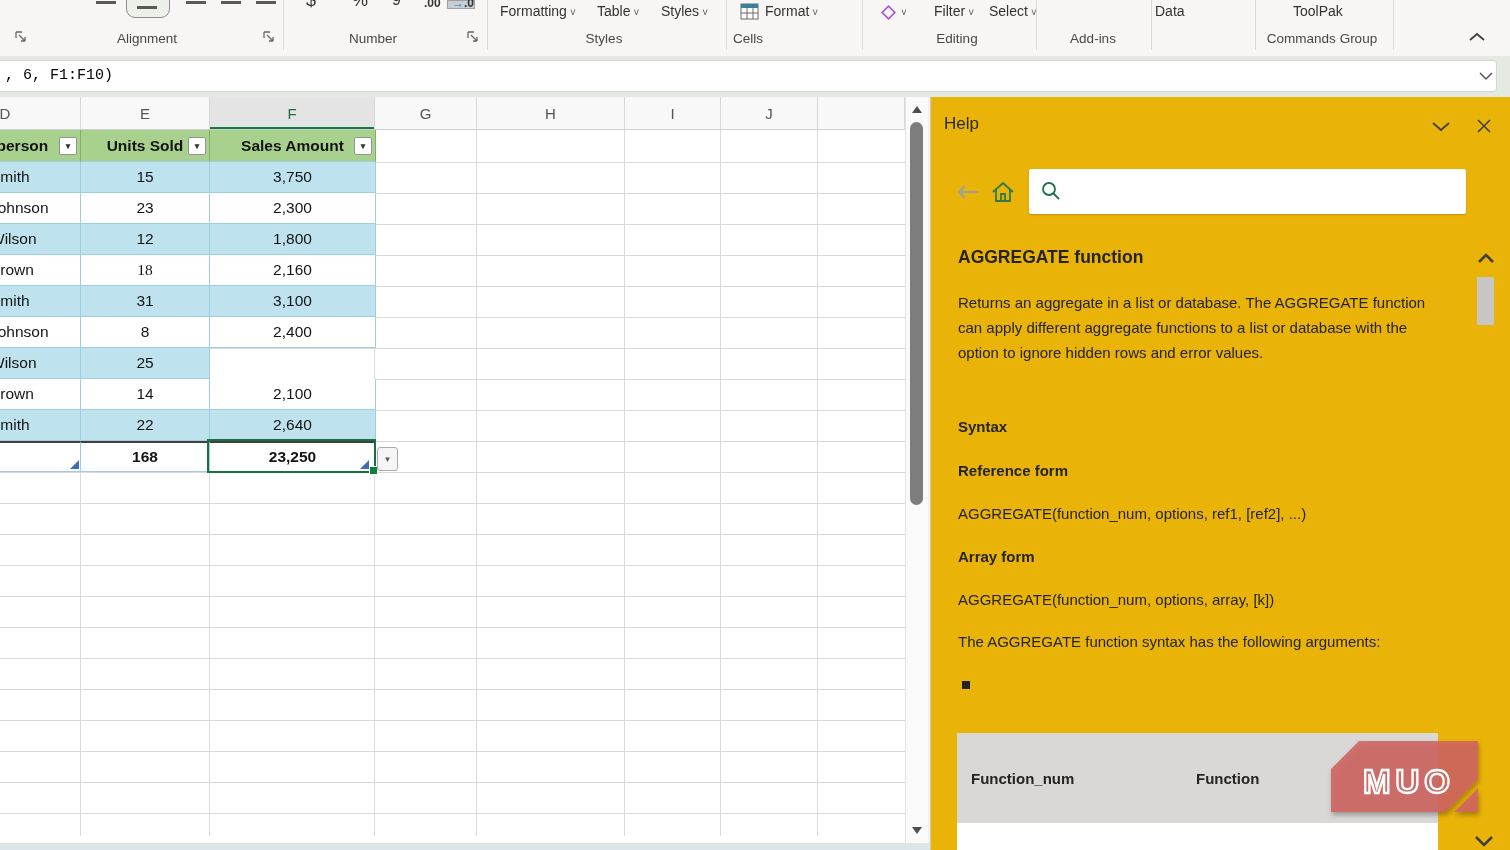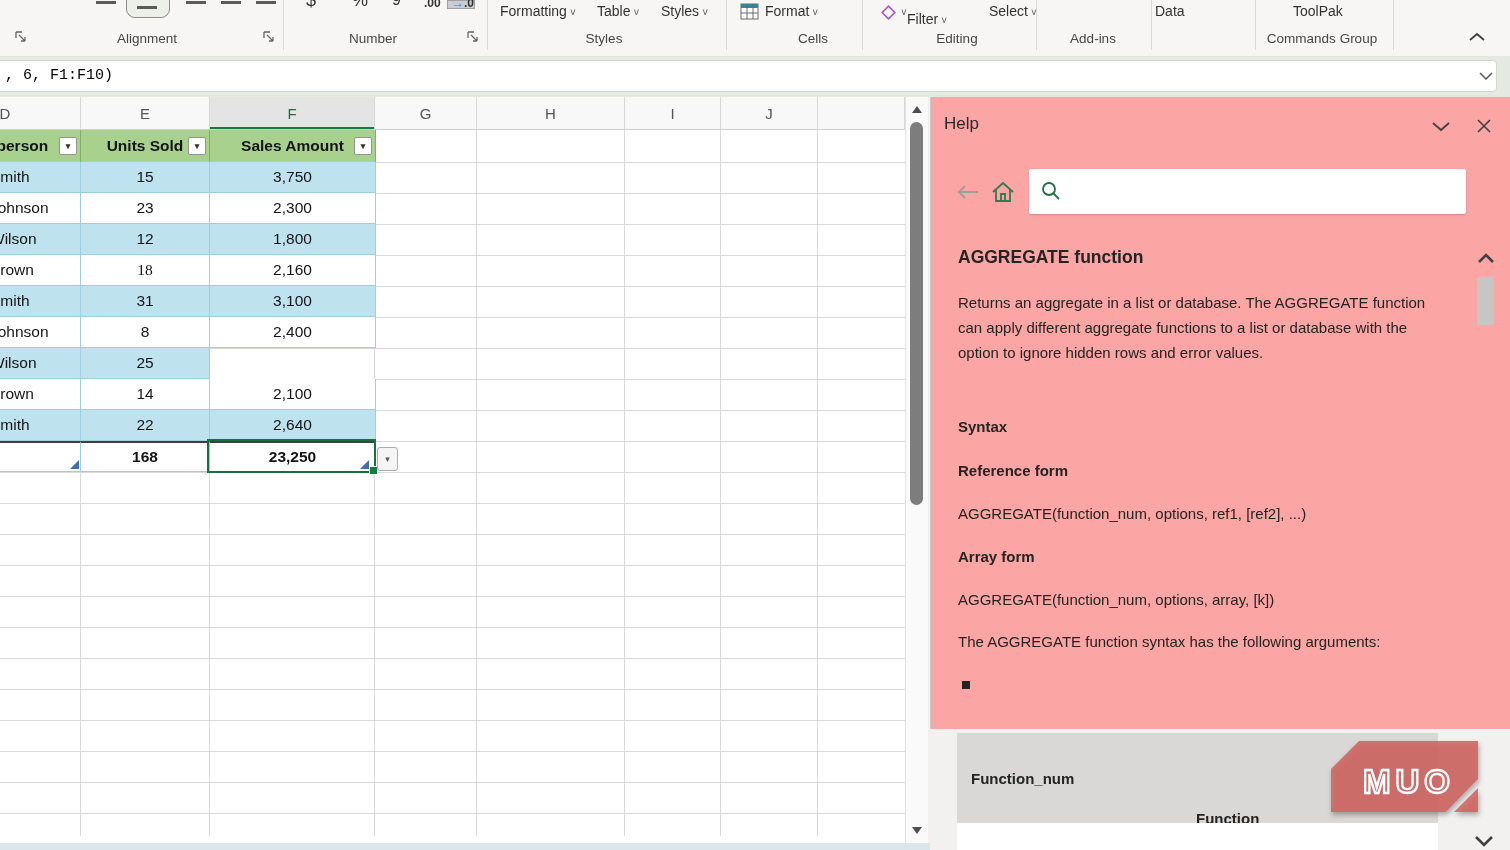--- a/index.html
+++ b/index.html
@@ -53,40 +53,40 @@
 
   
   #vscroll{position:absolute;left:905px;top:97px;width:23px;height:746px;background:#fafafa;border-left:1px solid #e3e3e3;box-sizing:border-box;}
   #vscroll .up-arrow{position:absolute;left:6px;top:9px;width:0;height:0;border-left:5px solid transparent;border-right:5px solid transparent;border-bottom:7px solid #4f4f4f;}
   #vscroll .down-arrow{position:absolute;left:6px;bottom:9px;width:0;height:0;border-left:5px solid transparent;border-right:5px solid transparent;border-top:7px solid #4f4f4f;}
   #vscroll .thumb{position:absolute;left:4px;top:25px;width:13px;height:383px;background:#7d7d7d;border-radius:7px;}
 
   #bottom-strip{position:absolute;left:0;top:843px;width:930px;height:7px;background:#dae6e9;}
 
   
-  #help{position:absolute;left:930px;top:97px;width:580px;height:632px;background:#fca5a5;border-left:1px solid #cccbca;box-sizing:border-box;}
+  #help{position:absolute;left:930px;top:97px;width:580px;height:753px;background:#eab308;border-left:1px solid #cccbca;box-sizing:border-box;}
   #help-title{position:absolute;left:13px;top:17px;font-size:17px;color:#2b2b2b;}
   .hp-text{color:#242424;font-size:15px;line-height:25px;}
   .hp-bold{font-weight:bold;}
   #search-box{position:absolute;left:98px;top:72px;width:437px;height:45px;background:#fff;border-radius:2px;box-shadow:0 1px 2px rgba(0,0,0,.18);}
   #help-scroll-thumb{position:absolute;left:546px;top:180px;width:17px;height:48px;background:#c8c6c4;}
   #help-h1{position:absolute;left:27px;top:150px;font-size:17.5px;font-weight:bold;color:#242424;}
   #help-desc{position:absolute;left:27px;top:193px;width:468px;}
   #help-syntax{position:absolute;left:27px;top:317px;font-weight:bold;}
   #help-refform{position:absolute;left:27px;top:361px;font-weight:bold;}
   #help-refsyn{position:absolute;left:27px;top:404px;}
   #help-arrform{position:absolute;left:27px;top:447px;font-weight:bold;}
   #help-arrsyn{position:absolute;left:27px;top:490px;}
   #help-intro{position:absolute;left:27px;top:532px;}
   #help-bullet{position:absolute;left:31px;top:584px;width:8px;height:8px;background:#242424;}
   #help-arg{position:absolute;left:54px;top:574px;width:462px;}
   #help-arg .term{margin-right:22px;}
   #help-table-head{position:absolute;left:26px;top:636px;width:481px;height:90px;background:#d9d8d7;}
   #help-table-head .c1{position:absolute;left:14px;top:37px;font-weight:bold;font-size:15px;color:#242424;}
-  #help-table-head .c2{position:absolute;left:239px;top:37px;font-weight:bold;font-size:15px;color:#242424;margin-top:40px;}
+  #help-table-head .c2{position:absolute;left:239px;top:37px;font-weight:bold;font-size:15px;color:#242424;}
   #help-table-body{position:absolute;left:26px;top:726px;width:481px;height:27px;background:#fff;}
   #muo-badge{position:absolute;left:392px;top:636px;}
   svg .stroke-dark{stroke:#404040;fill:none;}
 </style>
 </head>
 <body>
 
 <div id="stage">
 
   <div id="ribbon">
@@ -113,29 +113,29 @@
         <rect x="1" y="2" width="17" height="4" fill="#31859c"></rect>
         <line x1="1" y1="11" x2="18" y2="11" stroke="#6b6b6b"></line>
         <line x1="7" y1="2" x2="7" y2="17" stroke="#6b6b6b"></line>
         <line x1="13" y1="2" x2="13" y2="17" stroke="#6b6b6b"></line>
       </svg>
     <div class="rib-btn" style="left:765px;"><span>Format</span><span class="chev">˅</span></div>
     <svg class="abs" style="left:879px;top:3px;" width="18" height="18">
         <rect x="5" y="5" width="9" height="9" fill="none" stroke="#a855c8" stroke-width="1.6" transform="rotate(45 9.5 9.5)"></rect>
       </svg>
     <span class="abs" style="left:901px;top:7px;font-size:10px;color:#555;">˅</span>
-    <div class="rib-btn" style="left:907px;margin-top:8px;"><span>Filter</span><span class="chev">˅</span></div>
+    <div class="rib-btn" style="left:934px;"><span>Filter</span><span class="chev">˅</span></div>
     <div class="rib-btn" style="left:989px;"><span>Select</span><span class="chev">˅</span></div>
     <div class="rib-btn" style="left:1155px;"><span>Data</span></div>
     <div class="rib-btn" style="left:1293px;"><span>ToolPak</span></div>
 
     <span class="rib-label" style="left:147px;">Alignment</span>
     <span class="rib-label" style="left:373px;">Number</span>
     <span class="rib-label" style="left:604px;">Styles</span>
-    <span class="rib-label" style="left:813px;">Cells</span>
+    <span class="rib-label" style="left:748px;">Cells</span>
     <span class="rib-label" style="left:957px;">Editing</span>
     <span class="rib-label" style="left:1093px;">Add-ins</span>
     <span class="rib-label" style="left:1322px;">Commands Group</span>
 
     <svg class="launcher" style="left:14px;top:30px;" width="14" height="14">
         <path d="M2 2 h6 M2 2 v6" stroke="#666" fill="none" stroke-width="1.3"></path>
         <path d="M5 5 L11 11 M11 11 h-4 M11 11 v-4" stroke="#666" fill="none" stroke-width="1.3"></path>
       </svg>
     <svg class="launcher" style="left:262px;top:30px;" width="14" height="14">
         <path d="M2 2 h6 M2 2 v6" stroke="#666" fill="none" stroke-width="1.3"></path>

